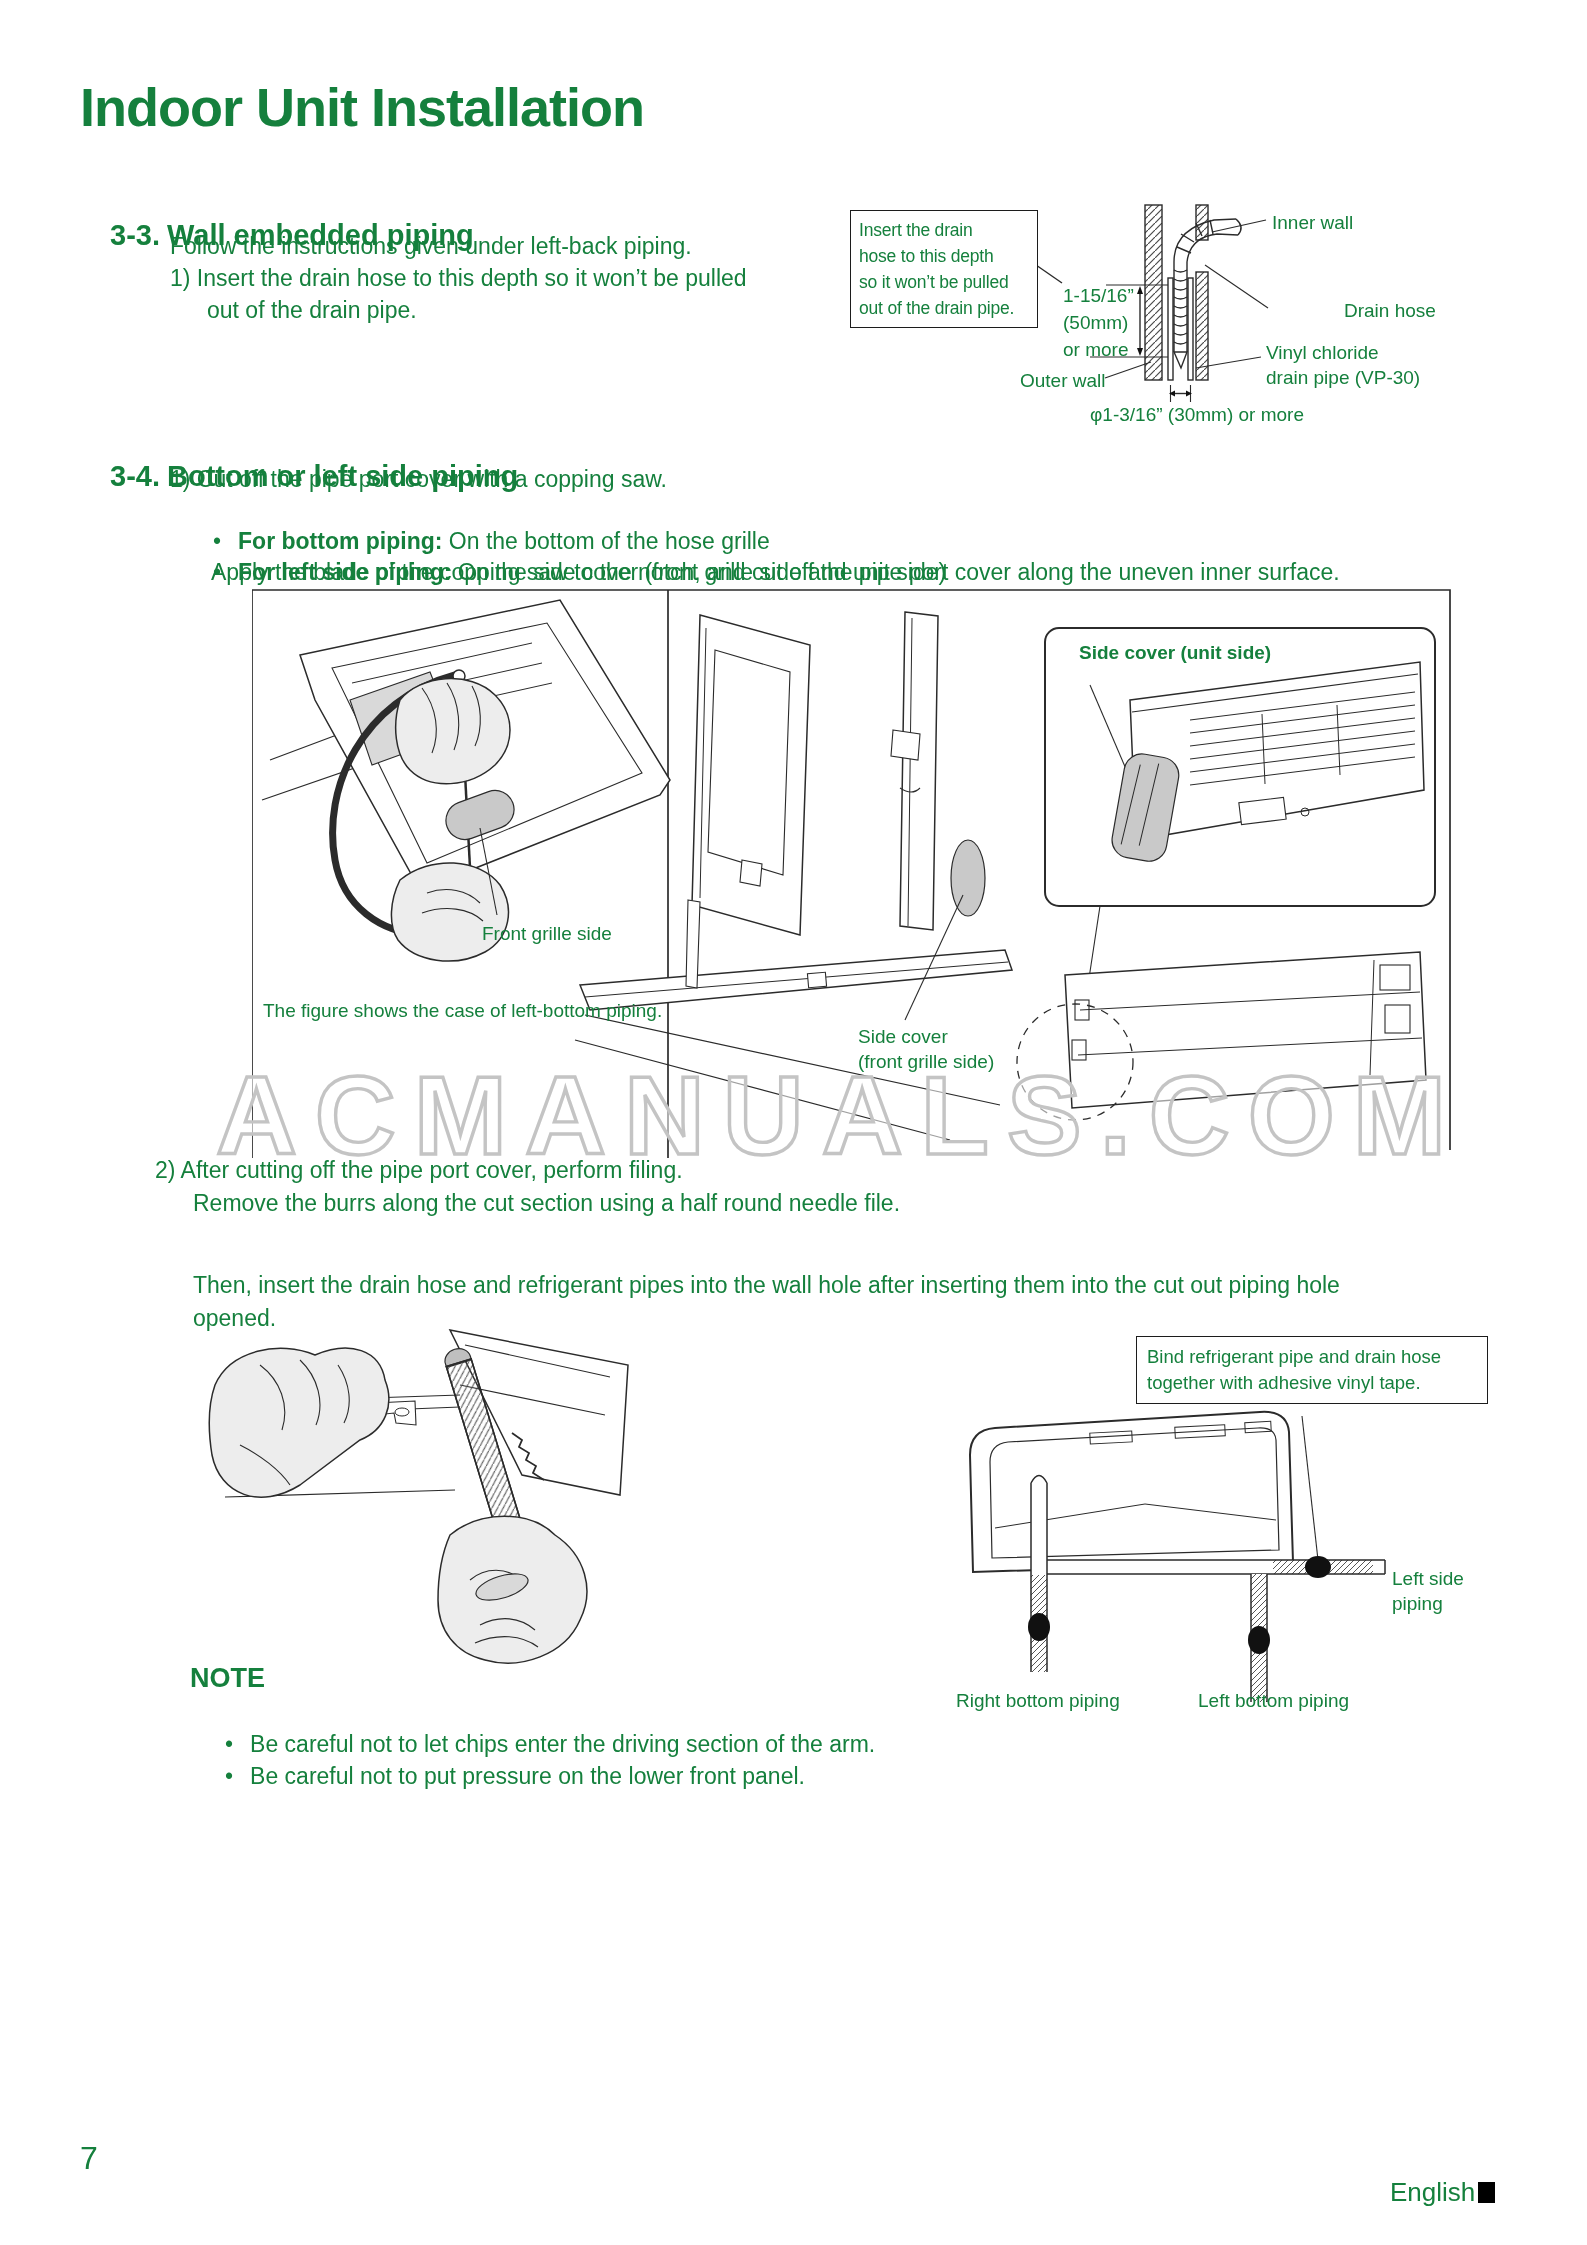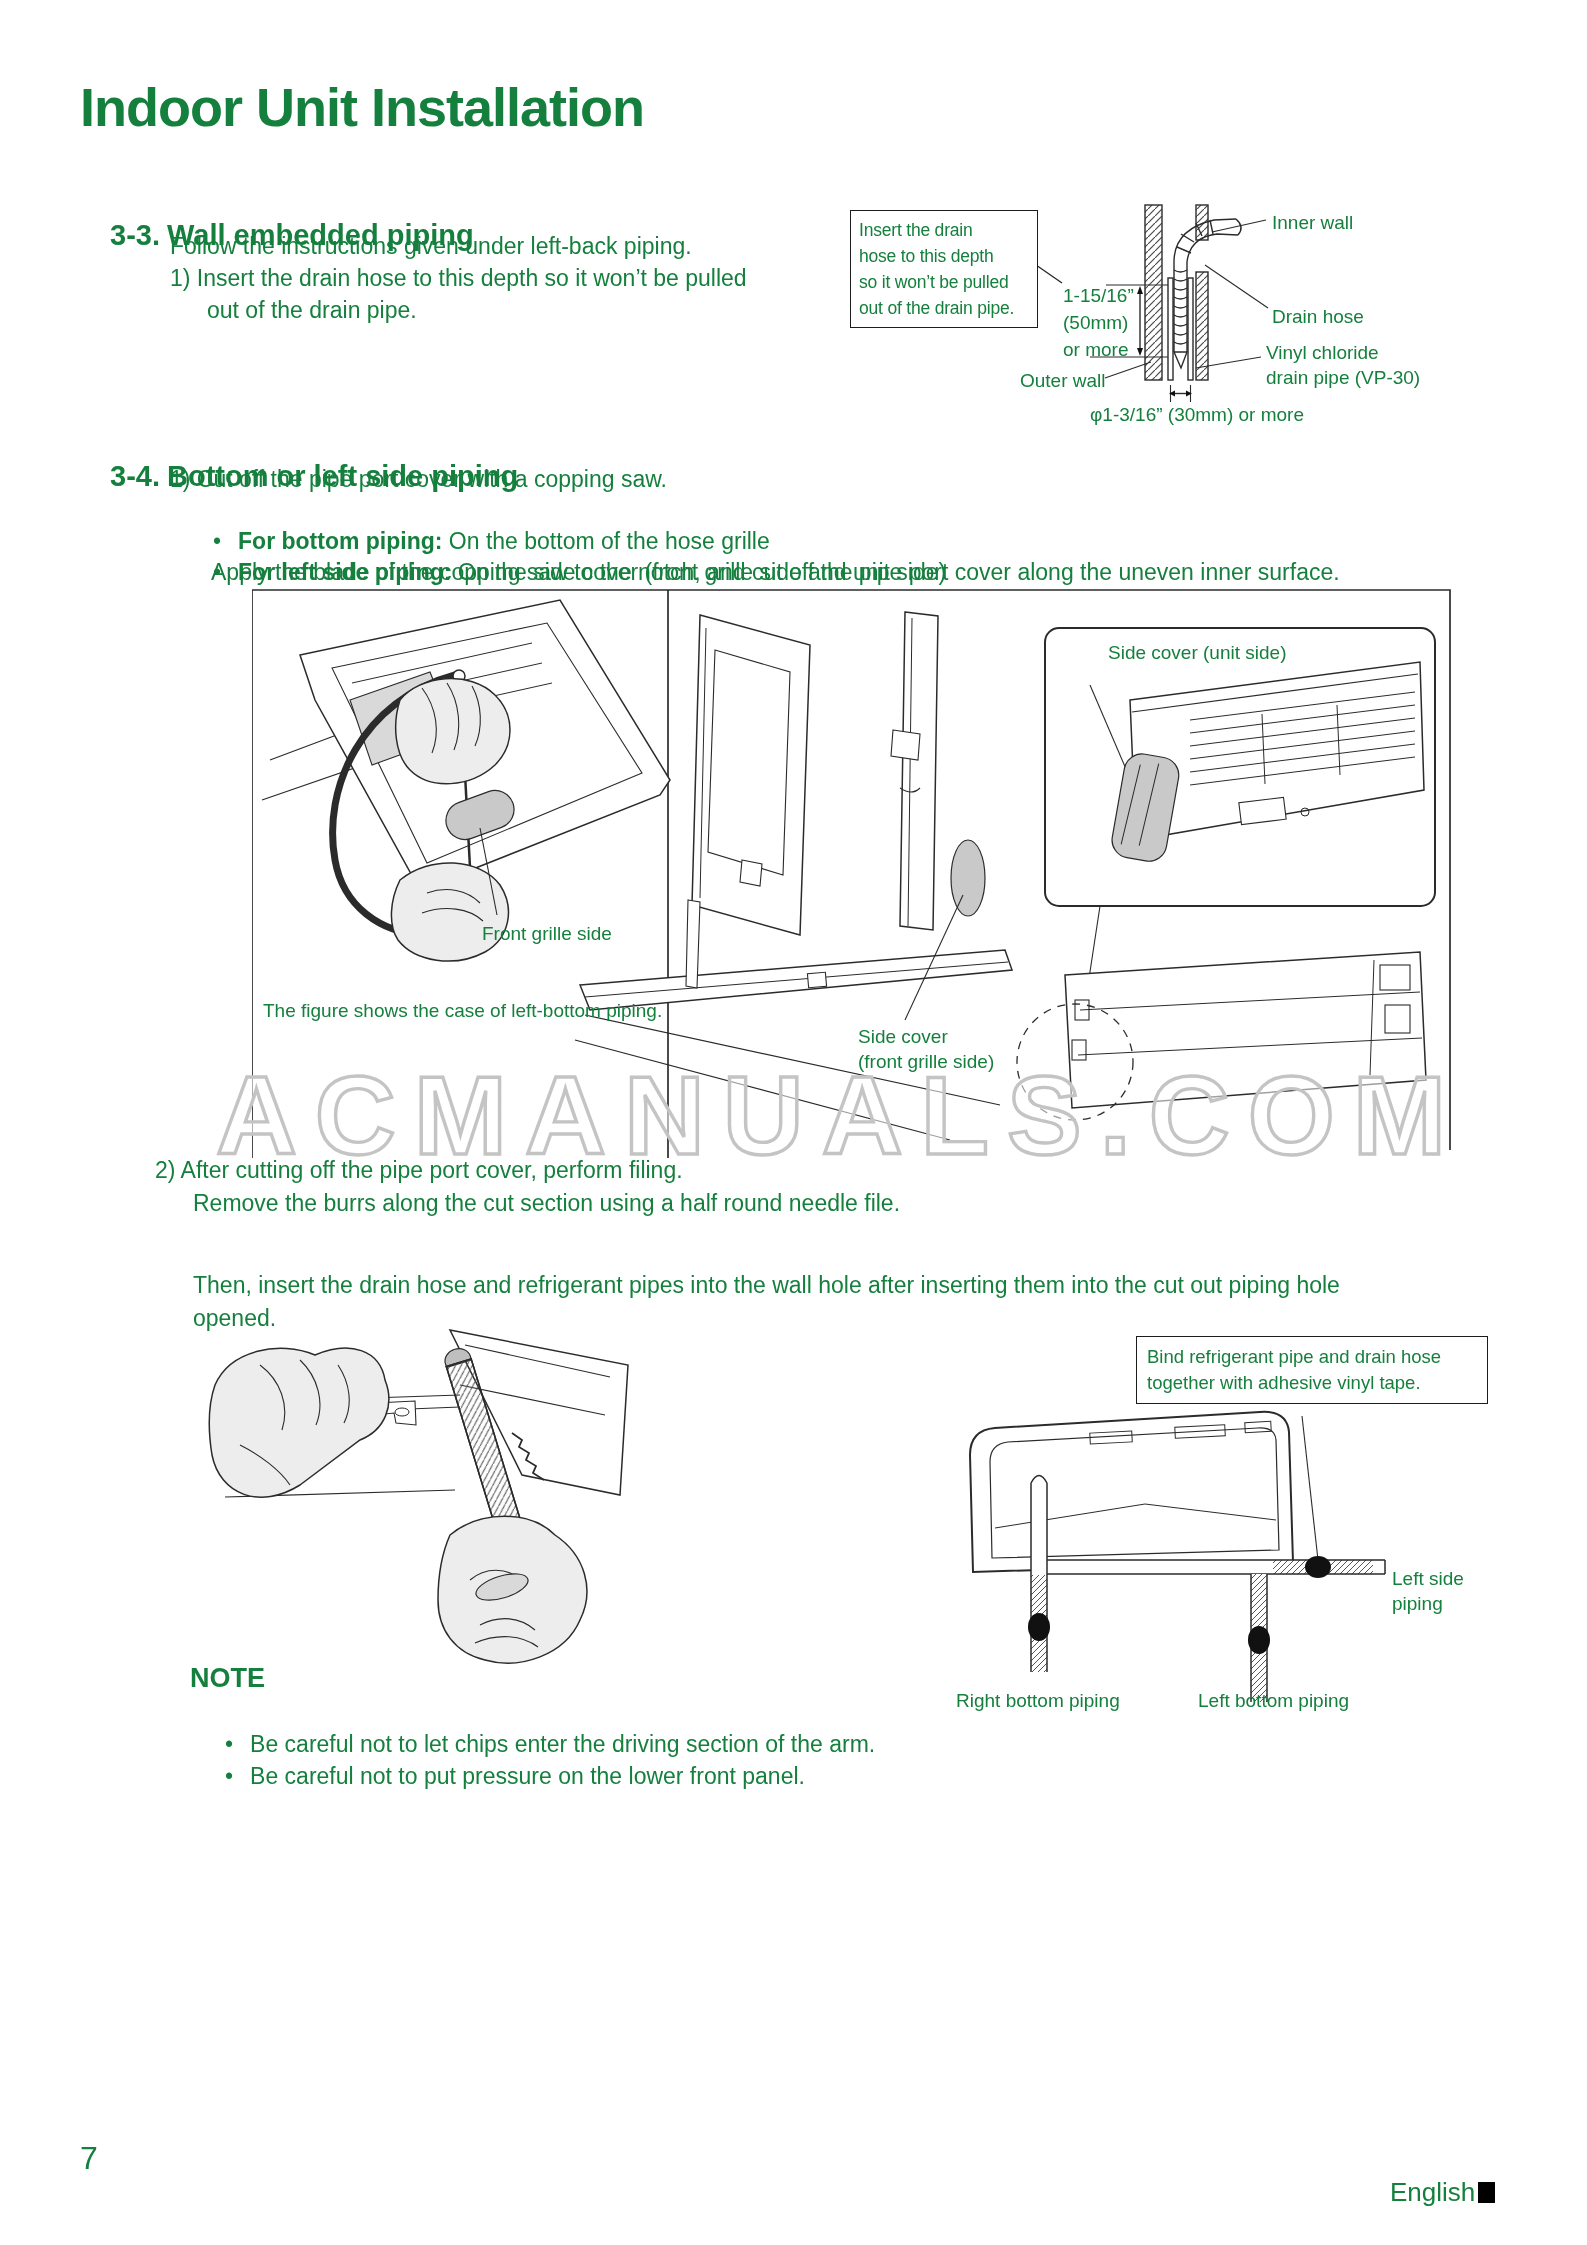--- a/index.html
+++ b/index.html
@@ -92,21 +92,21 @@
     </g>
   </svg>
   <div class="t boxed callout" style="left:850px; top:210px; width:170px;">Insert the drain
 hose to this depth
 so it won’t be pulled
 out of the drain pipe.</div>
   <div class="t dim" style="left:1063px; top:282px;">1-15/16”
 (50mm)
 or more</div>
   <div class="t small" style="left:1272px; top:210px;">Inner wall</div>
-  <div class="t small" style="left:1272px; top:298px;margin-top:6px;">Drain hose</div>
+  <div class="t small" style="left:1344px; top:298px;">Drain hose</div>
   <div class="t small" style="left:1266px; top:340px;">Vinyl chloride
 drain pipe (VP-30)</div>
   <div class="t small" style="left:1020px; top:368px;">Outer wall</div>
   <div class="t small" style="left:1090px; top:402px;">φ1-3/16” (30mm) or more</div>
 
   <div class="t h2" style="left:110px; top:427px;">
     <span class="num">3-4.</span><span>Bottom or left side piping</span>
   </div>
   <div class="t body" style="left:170px; top:464px;">1) Cut off the pipe port cover with a copping saw.</div>
   <div class="t body" style="left:213px; top:496px;">
@@ -190,21 +190,21 @@
         <rect x="823" y="412" width="14" height="20" stroke-width="1.1"></rect>
         <rect x="820" y="452" width="14" height="20" stroke-width="1.1"></rect>
         <circle cx="823" cy="474" r="58" stroke-dasharray="8,7" stroke-width="1.3"></circle>
       </g>
     </g>
   </svg>
   <div class="t small" style="left:482px; top:921px;">Front grille side</div>
   <div class="t small" style="left:263px; top:998px;">The figure shows the case of left-bottom piping.</div>
   <div class="t small" style="left:858px; top:1024px;">Side cover
 (front grille side)</div>
-  <div class="t small" style="left:1108px; top:640px;">Side cover (unit side)</div>
+  <div class="t small" style="left:1079px; top:640px;font-weight:bold;">Side cover (unit side)</div>
 
   <div class="t body" style="left:155px; top:1155px;">2) After cutting off the pipe port cover, perform filing.</div>
   <div class="t body" style="left:193px; top:1188px;">Remove the burrs along the cut section using a half round needle file.</div>
   <div class="t body" style="left:193px; top:1270px;">Then, insert the drain hose and refrigerant pipes into the wall hole after inserting them into the cut out piping hole</div>
   <div class="t body" style="left:193px; top:1303px;">opened.</div>
 
   <svg class="art" style="left:150px; top:1325px;" width="515" height="350" viewBox="0 0 515 350">
     <defs>
       <pattern id="hf" patternUnits="userSpaceOnUse" width="7" height="7">
         <path d="M0,7 L7,0" stroke="#555" stroke-width="1.1" fill="none"></path>

